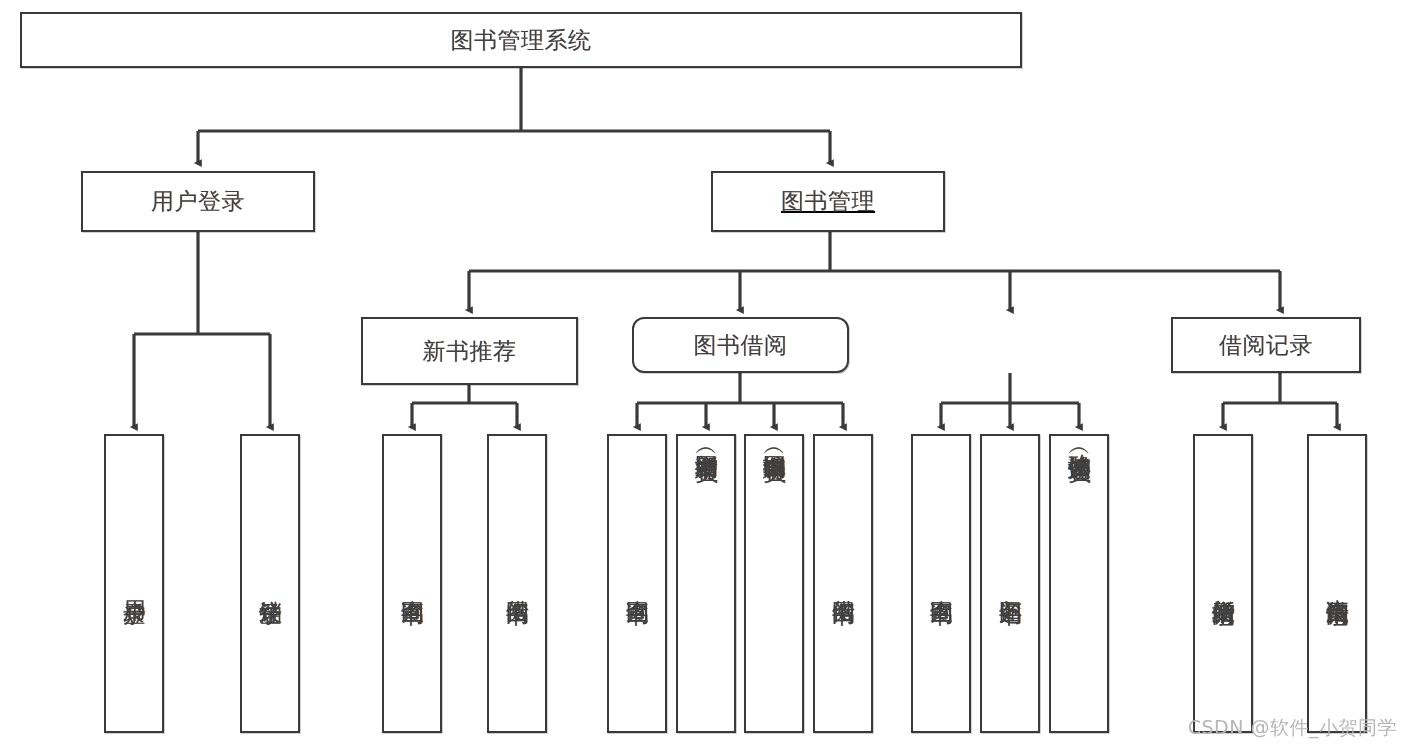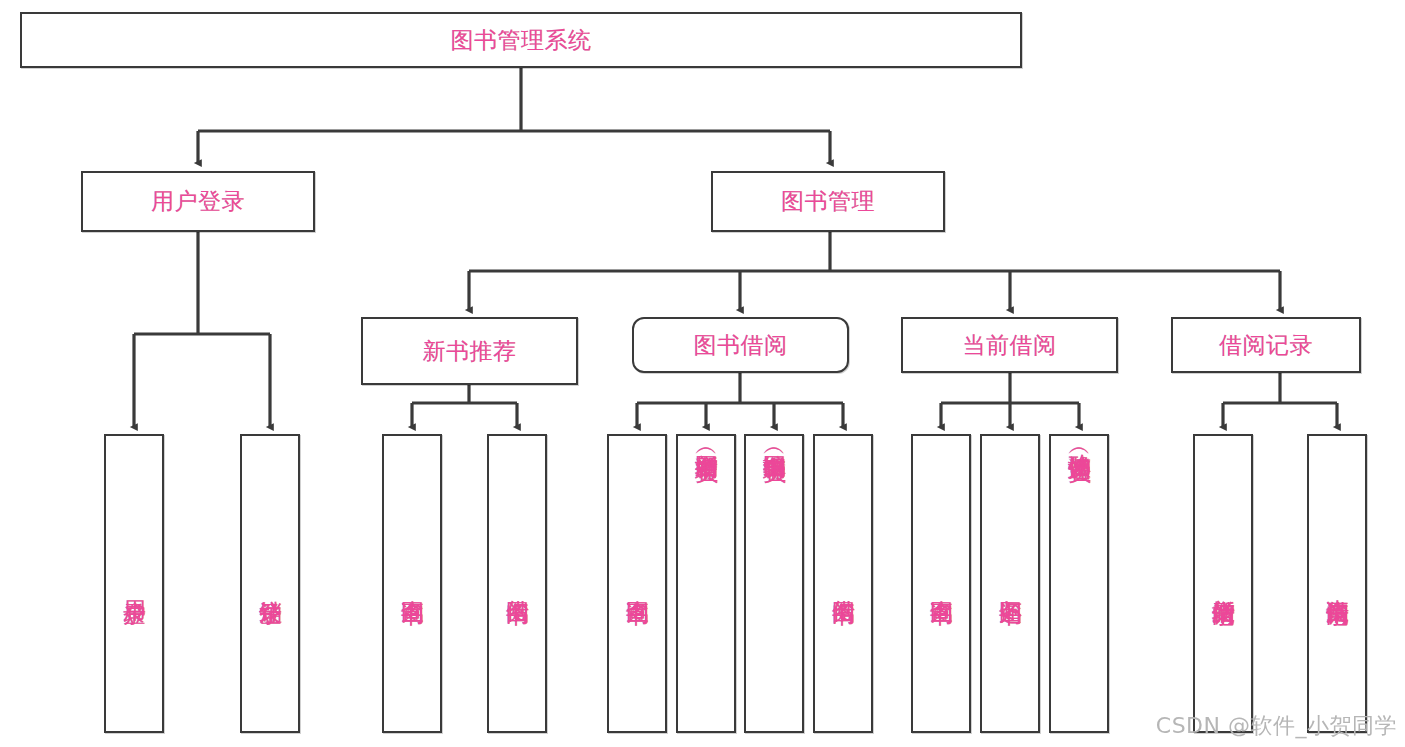--- a/index.html
+++ b/index.html
@@ -30,21 +30,21 @@
     position: absolute;
     box-sizing: border-box;
     background: #ffffff;
     border: 2.5px solid #3a3a3a;
     display: flex;
     align-items: center;
     justify-content: center;
     box-shadow: 1px 1px 0 rgba(0,0,0,0.18);
   }
   .node-label {
-    color: #ec4899;
+    color: #404040;
     font-size: 23px;
     line-height: 1.15;
     letter-spacing: 0.5px;
     white-space: nowrap;
     text-shadow: 0.5px 0 rgba(200,120,40,0.30), -0.4px 0 rgba(80,140,220,0.25);
   }
   .node.leaf {
     align-items: flex-start;
     justify-content: center;
     padding-top: 0;
@@ -58,21 +58,21 @@
     letter-spacing: 1px;
     max-height: 292px;
   }
   .node.leaf.centered {
     align-items: center;
   }
   .watermark {
     position: absolute;
     right: 8px;
     bottom: 6px;
-    font-size: 22px;
+    font-size: 19px;
     color: #b6b6b6;
     letter-spacing: 0.5px;
     white-space: nowrap;
     user-select: none;
   }
 </style>
 </head>
 <body>
 
 <div id="diagram-root">
@@ -127,32 +127,29 @@
     </g>
   </svg>
 
   <div class="node" style="left:20px; top:12px; width:1002px; height:56px;">
     <span class="node-label">图书管理系统</span>
   </div>
 
   <div class="node" style="left:81px; top:171px; width:234px; height:61px;">
     <span class="node-label">用户登录</span>
   </div>
-  <div class="node" style="left:711px; top:171px; width:234px; height:61px;">
+  <div class="node" style="left:711px; top:171px; width:234px; height:61px;text-decoration:underline;">
     <span class="node-label">图书管理</span>
   </div>
 
   <div class="node" style="left:361px; top:317px; width:217px; height:68px;">
     <span class="node-label">新书推荐</span>
   </div>
   <div class="node" style="left:632px; top:317px; width:217px; height:56px;border-radius:12px;">
     <span class="node-label">图书借阅</span>
-  </div>
-  <div class="node" style="left:901px; top:317px; width:217px; height:56px;">
-    <span class="node-label">当前借阅</span>
   </div>
   <div class="node" style="left:1171px; top:317px; width:190px; height:56px;">
     <span class="node-label">借阅记录</span>
   </div>
 
   <div class="node leaf centered" style="left:104px; top:434px; width:60px; height:299px;">
     <span class="node-label">用户登录</span>
   </div>
   <div class="node leaf centered" style="left:240px; top:434px; width:60px; height:299px;">
     <span class="node-label">注销登录</span>

